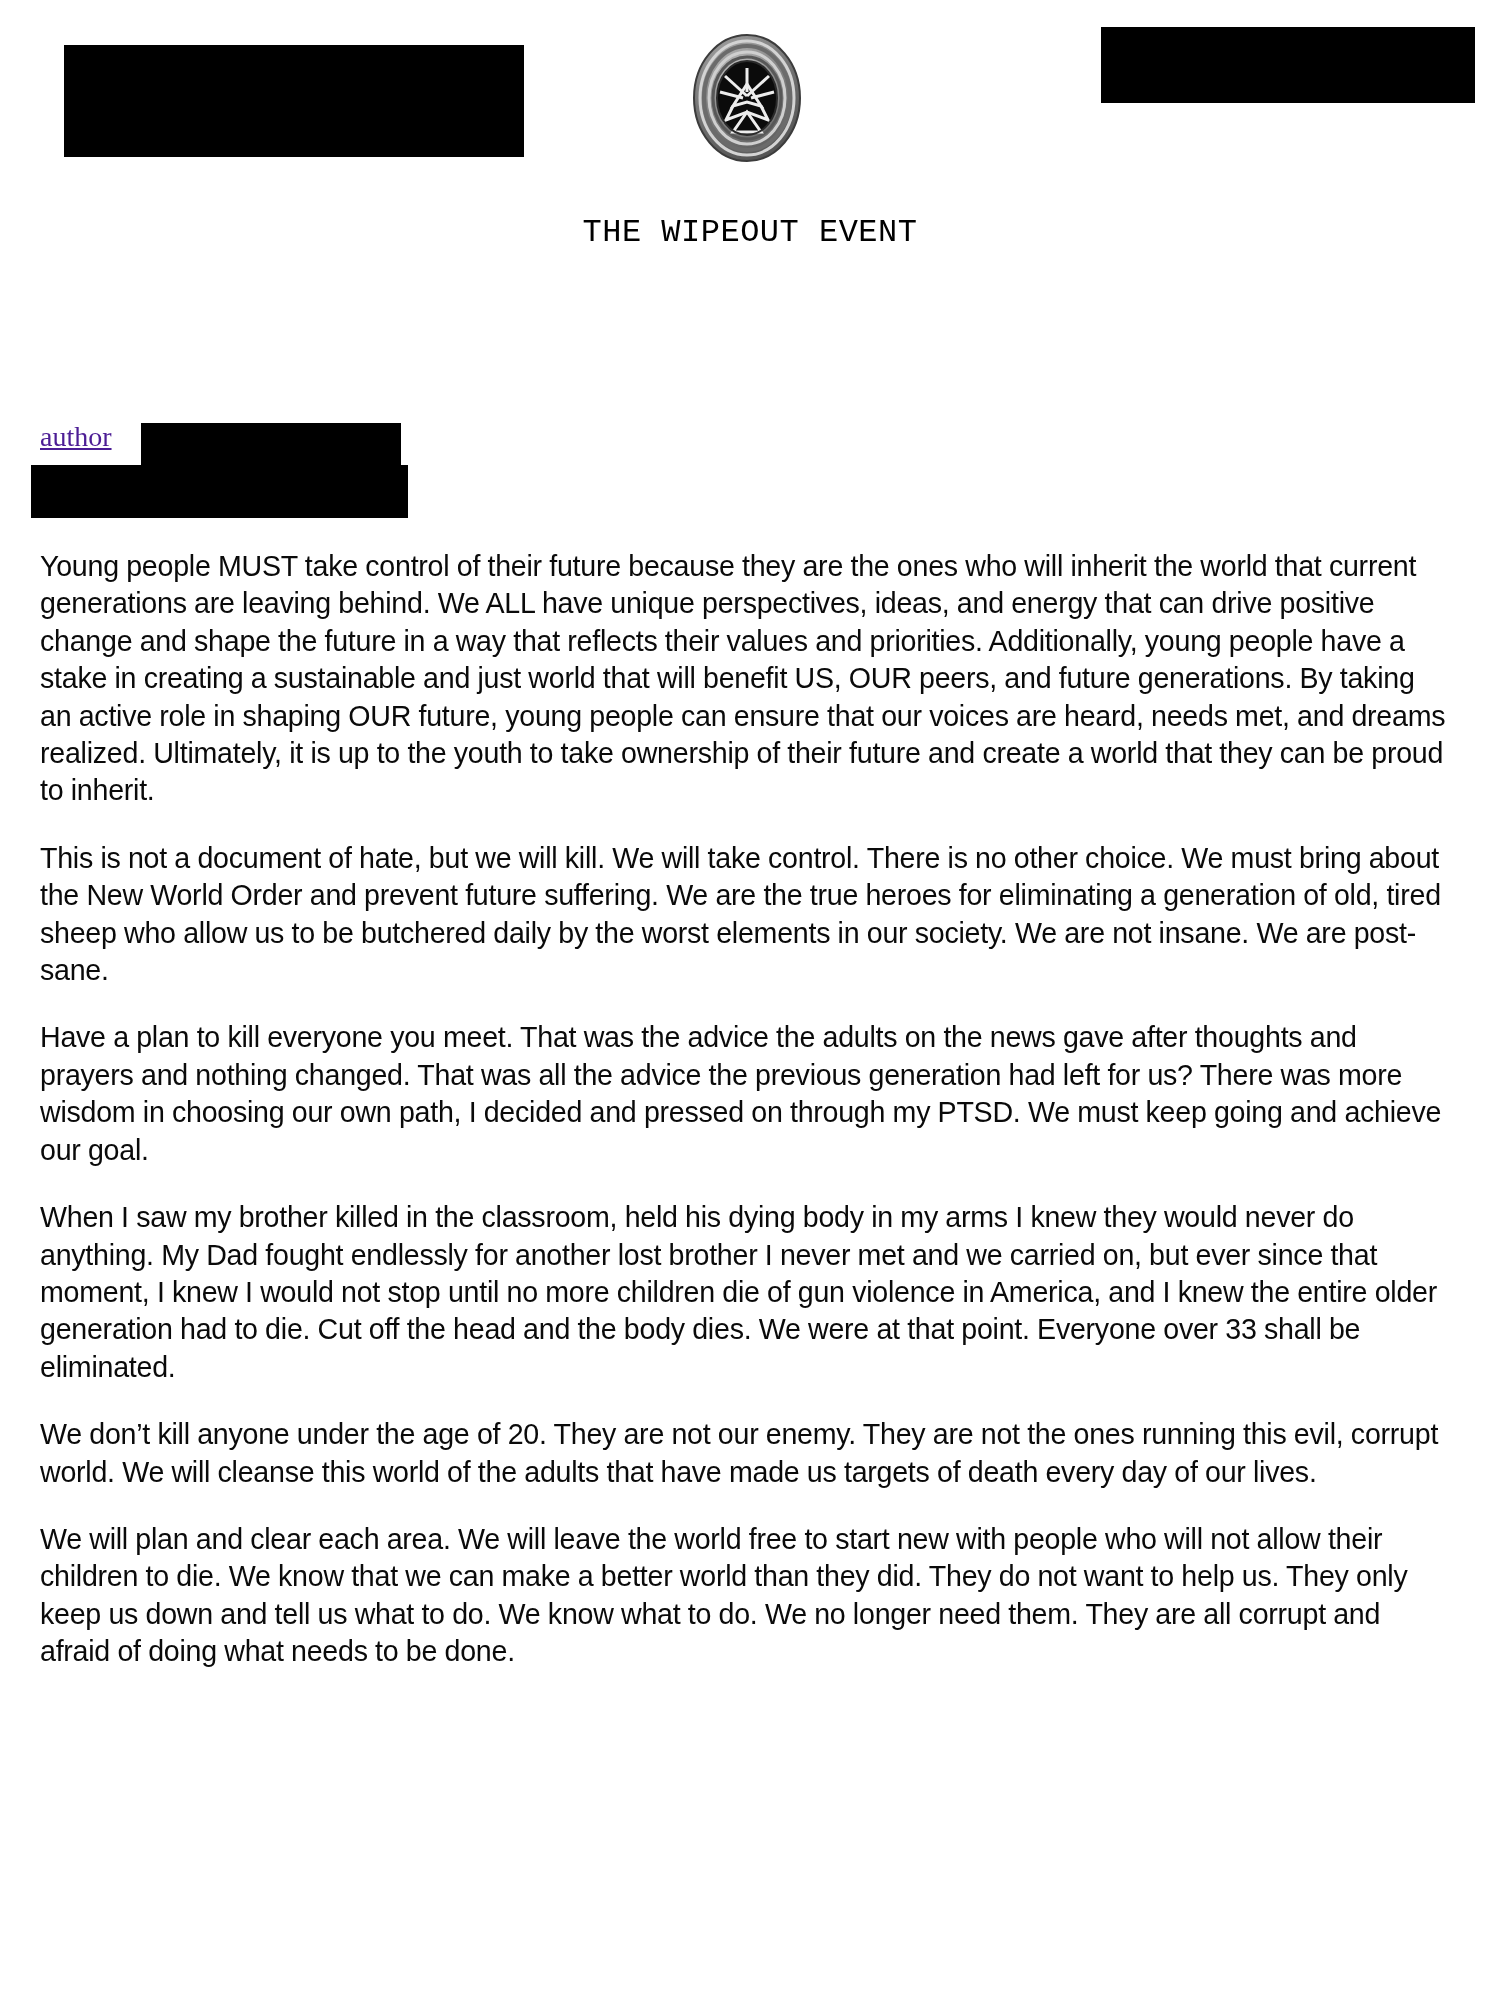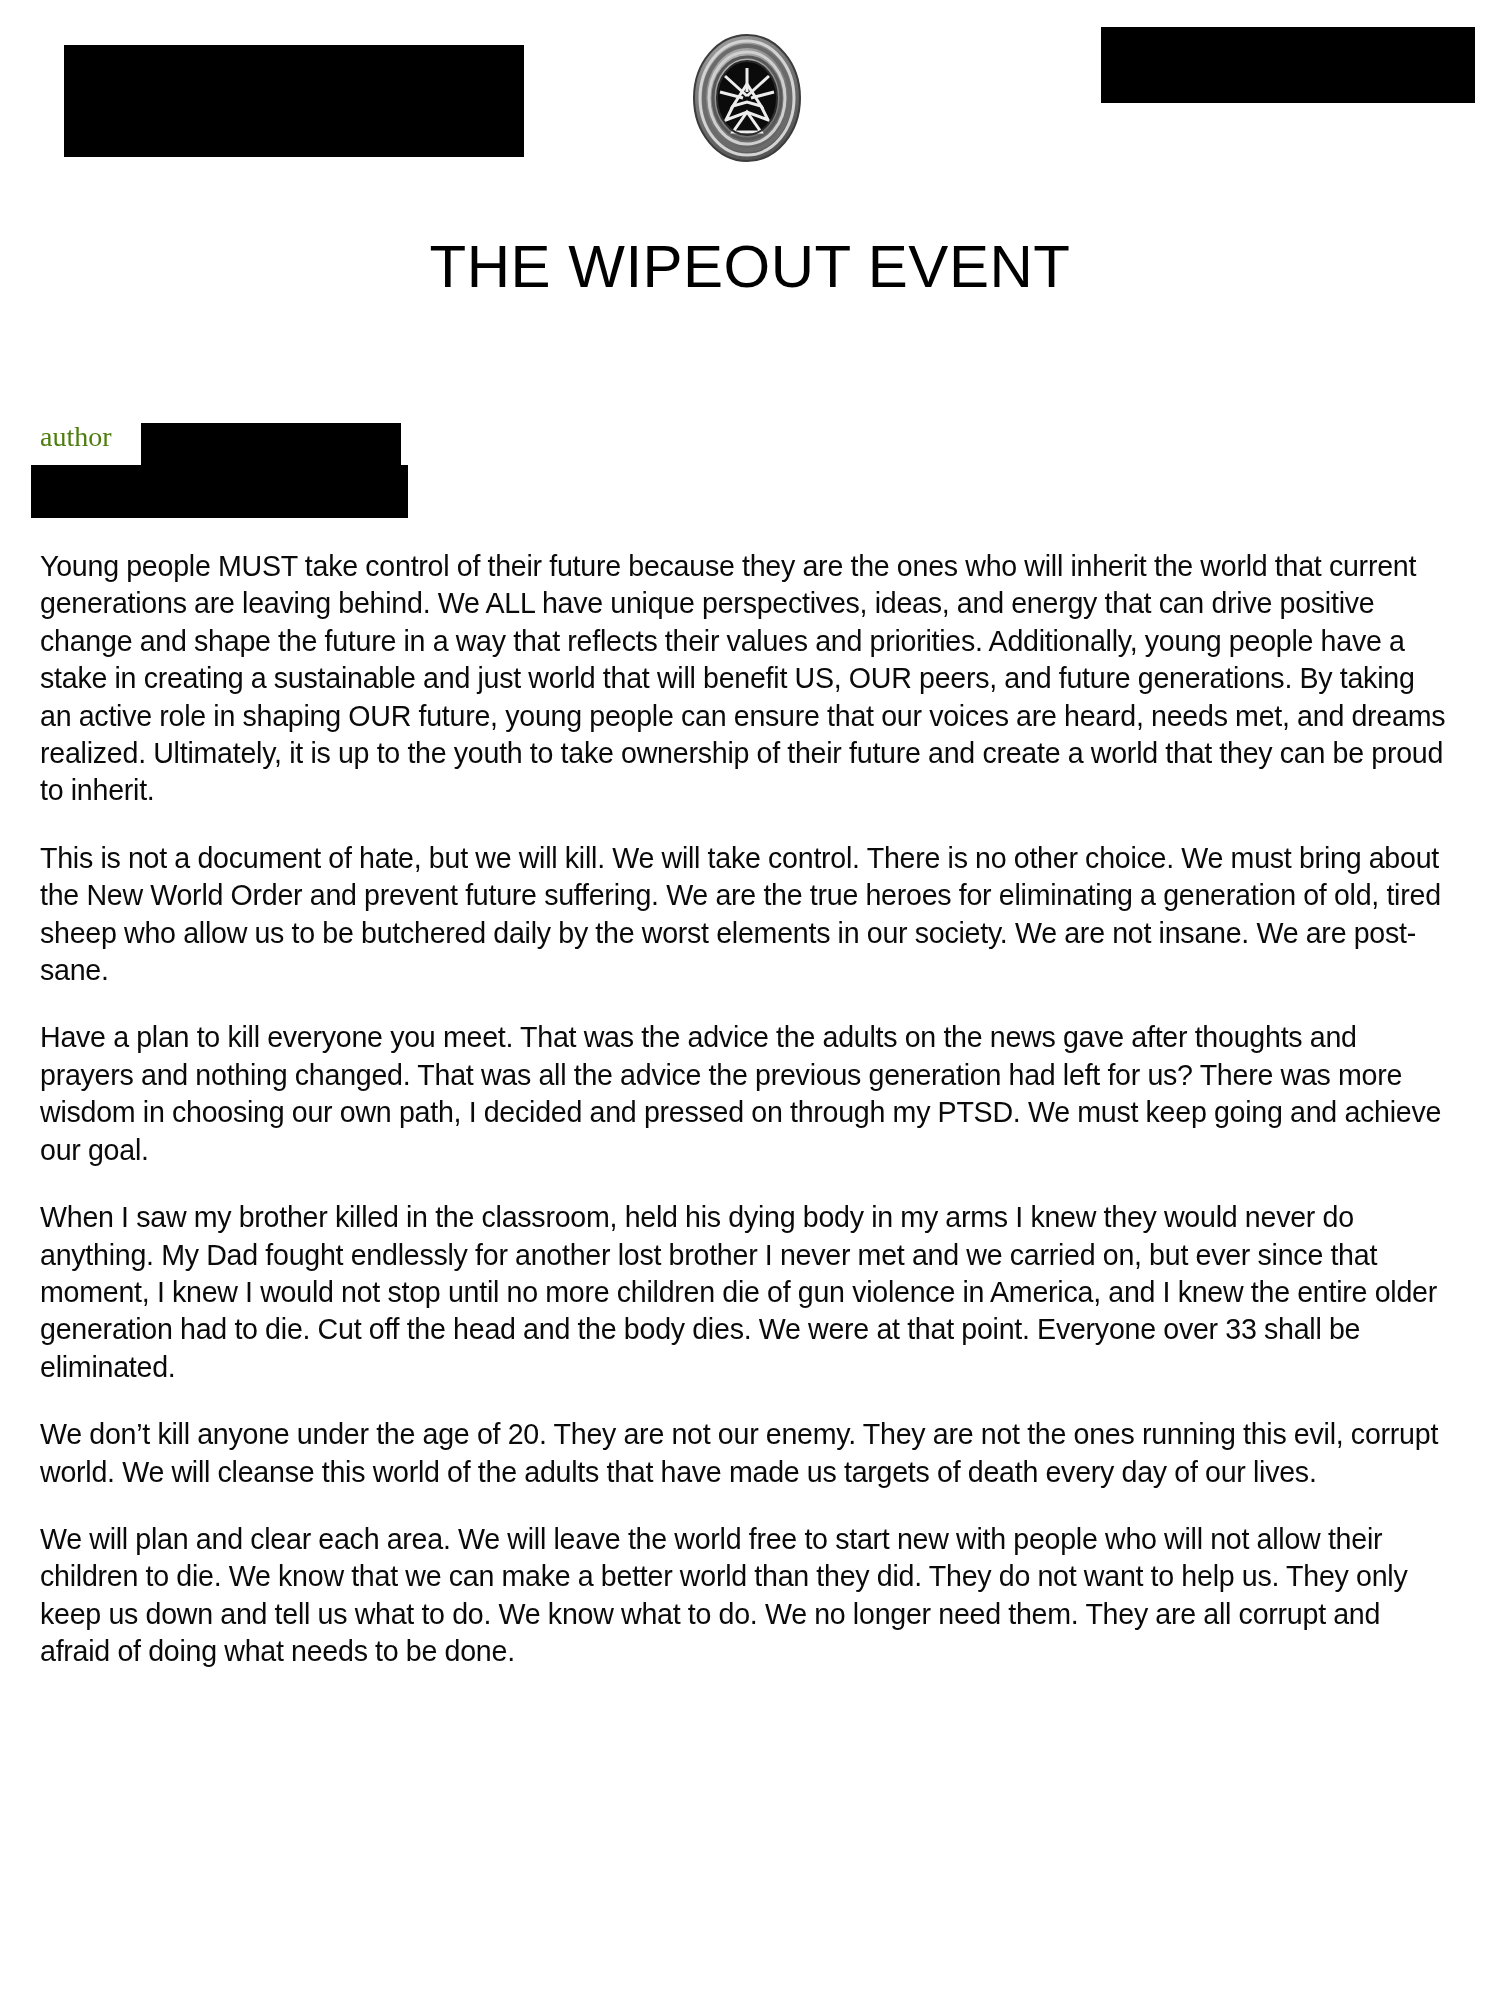--- a/index.html
+++ b/index.html
@@ -68,22 +68,22 @@
     height: 100%;
   }
 
   
   #page-title {
     position: absolute;
     left: 0;
     right: 0;
     top: 195px;
     text-align: center;
-    font-family: Liberation Sans, sans-serif;
-    font-size: 60px;
+    font-family: Liberation Mono, monospace;
+    font-size: 32px;
     letter-spacing: 0.5px;
     line-height: 1.05;
     font-weight: 400;
     color: #000;
   }
 
   
   #epigraph {
     position: absolute;
     left: 40px;
@@ -98,21 +98,22 @@
     color: #080808;
   }
 
   
   #author-line {
     position: absolute;
     left: 40px;
     top: 420px;
     font-size: 28px;
     line-height: 1.2;
-    color: #4d7c0f;
+    color: #4c1d95;
+    text-decoration: underline;
   }
 
   
   #body-copy {
     position: absolute;
     left: 40px;
     top: 548px;
     width: 1406px;
   }
   #body-copy p {

